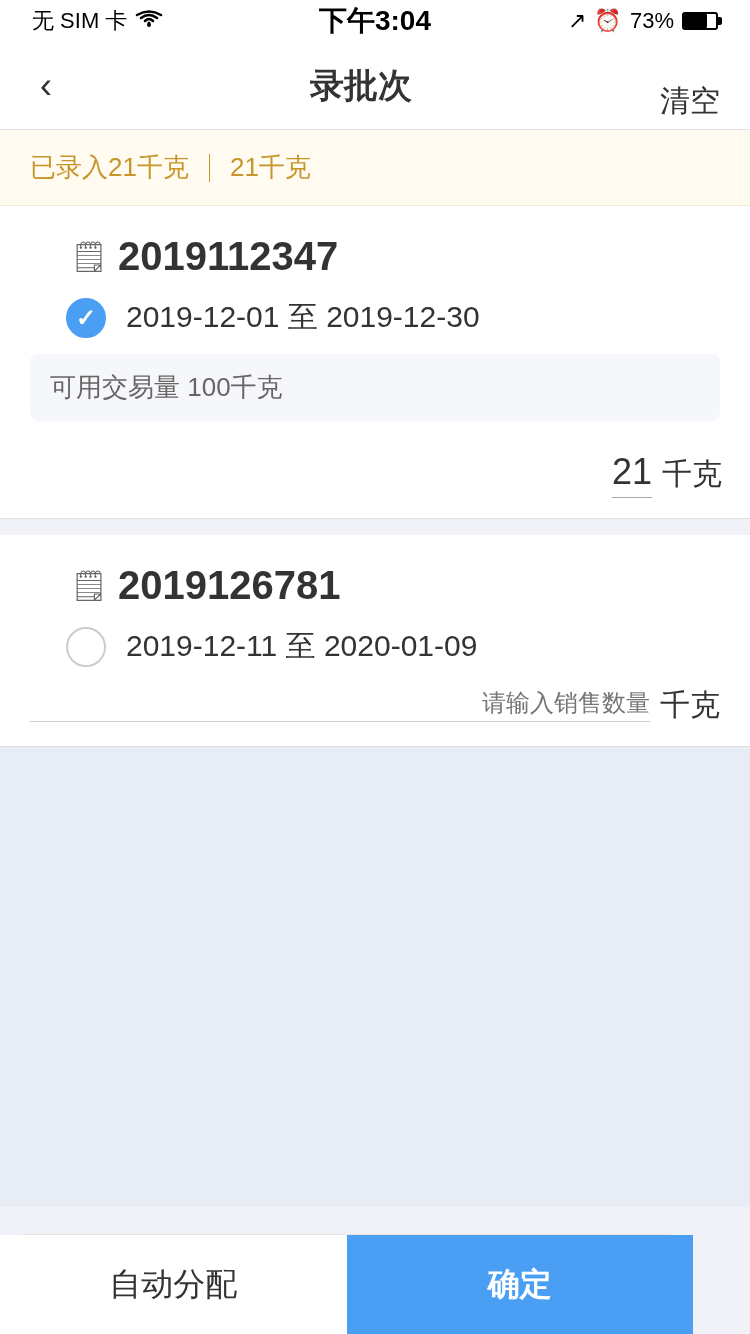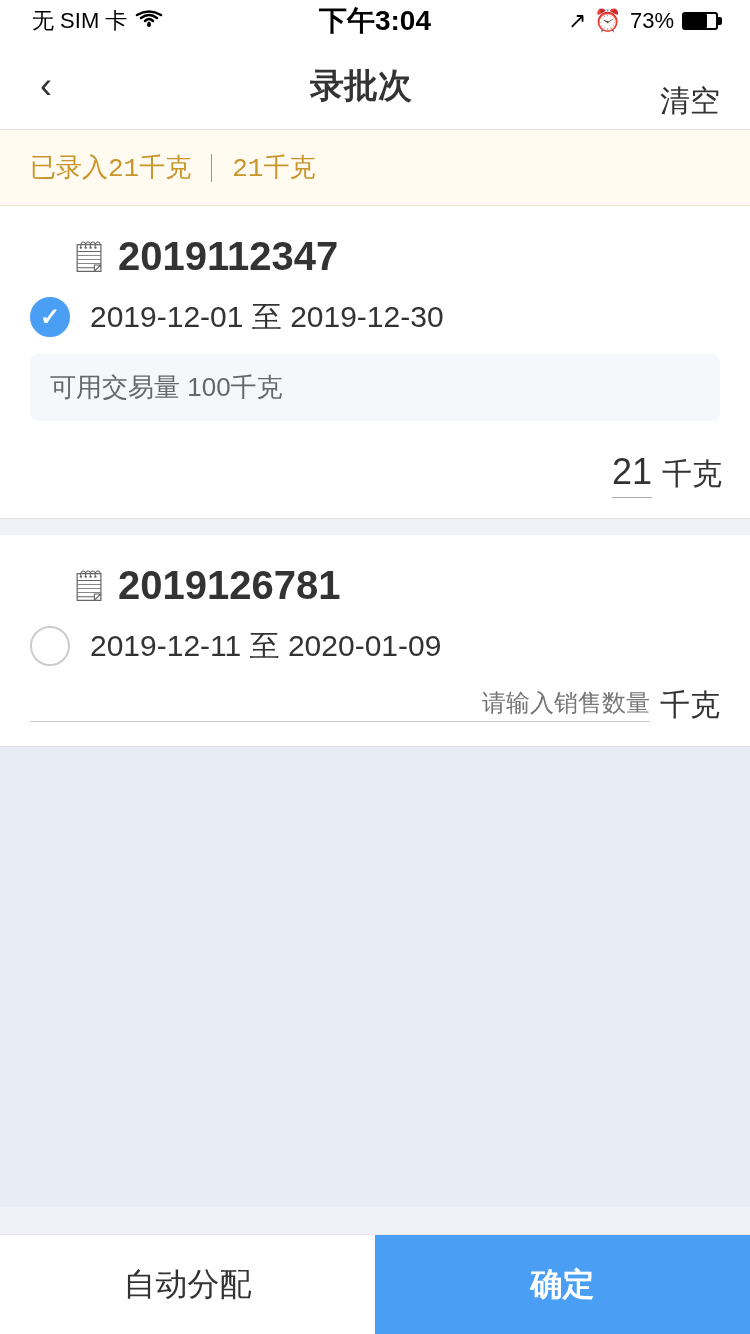--- a/index.html
+++ b/index.html
@@ -100,21 +100,20 @@
 
     
     .summary-bar {
       width: 750px;
       background: #fffbf0;
       padding: 20px 30px;
       display: flex;
       align-items: center;
       gap: 0;
       border-bottom: 1px solid #f0e8d0;
-      font-family: Liberation Mono, monospace;
     }
     .summary-recorded {
       font-size: 26px;
       color: #c8952a;
     }
     .summary-divider {
       width: 1px;
       height: 28px;
       background: #c8952a;
       margin: 0 20px;
@@ -146,22 +145,24 @@
       color: #666;
     }
     .batch-id {
       font-size: 40px;
       font-weight: 600;
       color: #333;
     }
 
     .batch-date-row {
       display: flex;
+      align-items: center;
       padding: 8px 30px 8px 30px;
       gap: 20px;
+      margin-left: 36px;
     }
     .radio-circle {
       width: 40px;
       height: 40px;
       border-radius: 50%;
       border: 2px solid #ccc;
       background: #fff;
       display: flex;
       align-items: center;
       justify-content: center;
@@ -202,25 +203,26 @@
       background: #e8ecf4;
       flex: 1;
       min-height: 460px;
     }
 
     
     .bottom-bar {
       position: fixed;
       bottom: 0;
       left: 0;
-      width: 750px;
+      width: 693px;
       height: 100px;
       display: flex;
       background: #fff;
       border-top: 1px solid #e5e5e5;
+      border-radius: 26px;
     }
     .btn-auto {
       flex: 1;
       height: 100%;
       background: #fff;
       border: none;
       font-size: 32px;
       color: #333;
       cursor: pointer;
       display: flex;

